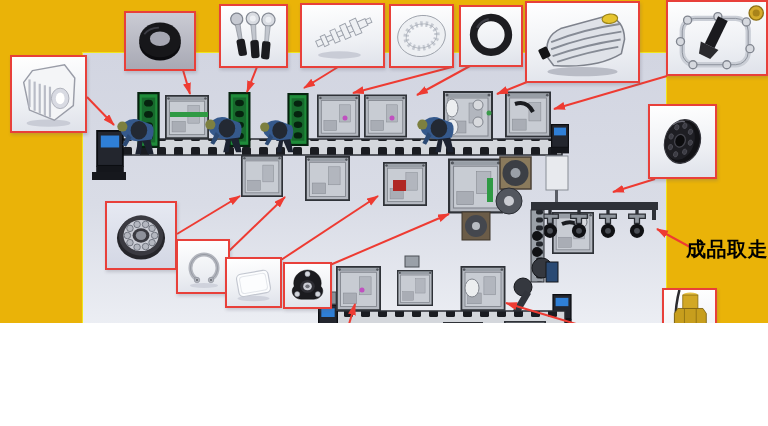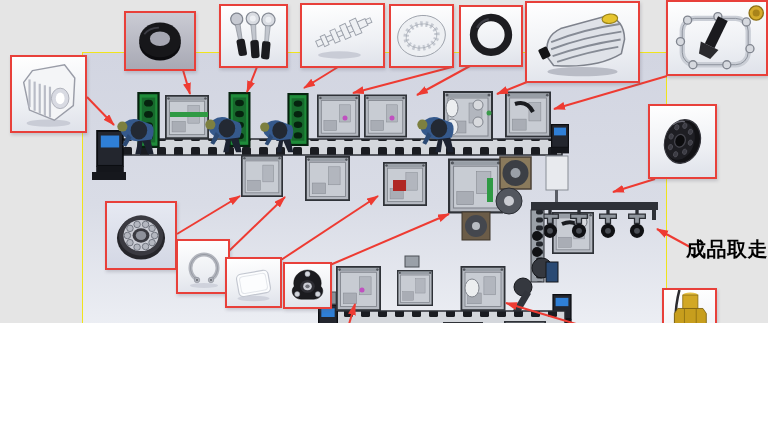--- a/index.html
+++ b/index.html
@@ -1,17 +1,17 @@
 <!DOCTYPE html>
 <html><head>
 <meta charset="utf-8">
 <style>
   html,body{margin:0;padding:0;background:#ffffff;}
   #stage{position:relative;width:768px;height:323px;overflow:hidden;
-         font-family:"Liberation Sans",sans-serif;background:#e5e5e5;}
+         font-family:"Liberation Sans",sans-serif;background:#eab308;}
   #canvas{position:absolute;left:82px;top:52px;width:585px;height:338px;
           border:1.5px solid #f0e41c;box-sizing:border-box;
           background:linear-gradient(180deg,#d2d5e1 0%,#d9dce6 45%,#eef0f5 85%,#f6f7fa 100%);}
   svg.layer{position:absolute;left:0;top:0;pointer-events:none;}
   .co{position:absolute;border:2px solid #e8403a;box-sizing:border-box;
       background:linear-gradient(175deg,#ffffff 0%,#eef0f4 60%,#dfe2ea 100%);
       box-shadow:1px 2px 3px rgba(90,90,110,.25);}
   .co.dark{background:linear-gradient(180deg,#cacbd4 0%,#a8a9b4 100%);}
   .co.mid{background:linear-gradient(180deg,#e6e9f2 0%,#d3d7e4 100%);}
   .co svg{display:block;width:100%;height:100%;}

